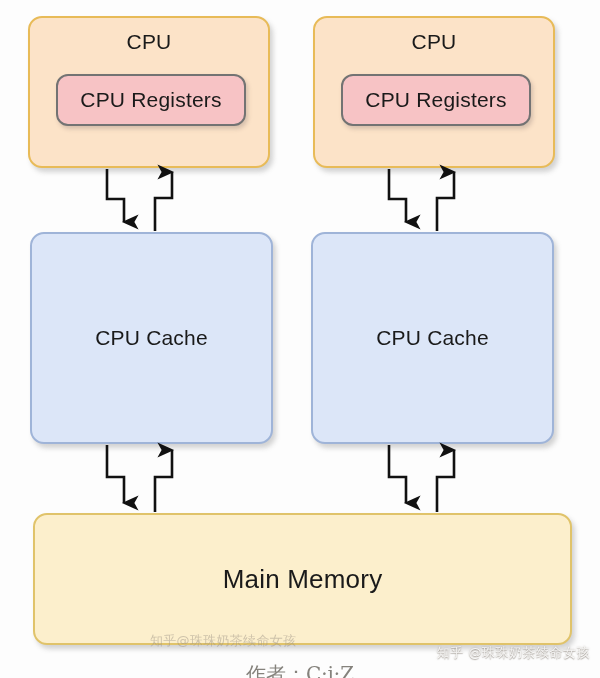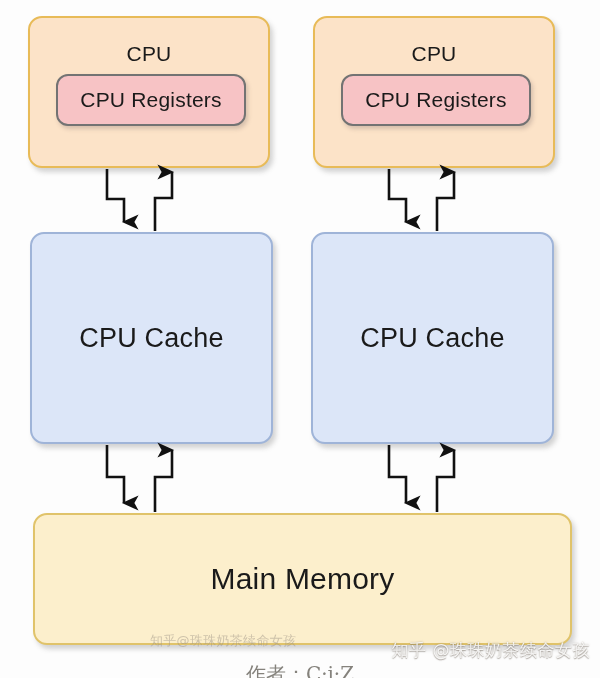--- a/index.html
+++ b/index.html
@@ -40,21 +40,21 @@
     color: #1a1a1a;
     letter-spacing: 0.2px;
     text-align: center;
     white-space: nowrap;
   }
 
   
   .cpu-box {
     background: #fce3c8;
     border-color: #e8bb58;
-    padding-top: 24px;
+    padding-top: 12px;
   }
   .cpu-box .node-label { font-size: 21px; }
 
   
   .registers-box {
     position: absolute;
     box-sizing: border-box;
     border-radius: 12px;
     background: #f7c3c5;
     border: 2px solid #737373;
@@ -64,44 +64,44 @@
     box-shadow: 2px 3px 4px rgba(130,110,110,0.3);
   }
   .registers-box .node-label { font-size: 21px; }
 
   
   .cache-box {
     background: #dce6f8;
     border-color: #9fb4d8;
     justify-content: center;
   }
-  .cache-box .node-label { font-size: 27px; }
+  .cache-box .node-label { font-size: 21px; }
 
   
   .memory-box {
     background: #fcefcc;
     border-color: #e0c36a;
     justify-content: center;
   }
-  .memory-box .node-label { font-size: 30px; }
+  .memory-box .node-label { font-size: 26px; }
 
   
   .connectors {
     position: absolute;
     left: 0; top: 0;
     width: 600px; height: 678px;
     pointer-events: none;
   }
 
   
   .watermark-main {
     position: absolute;
     right: 10px;
     bottom: 16px;
-    font-size: 17px;
+    font-size: 13px;
     color: rgba(255,255,255,0.86);
     text-shadow: 0 0 2px rgba(120,110,95,0.55), 0 1px 1px rgba(90,80,70,0.4);
     font-family: "DejaVu Sans", sans-serif;
     white-space: nowrap;
     letter-spacing: 0.5px;
   }
   .watermark-faint {
     position: absolute;
     left: 150px;
     bottom: 28px;

